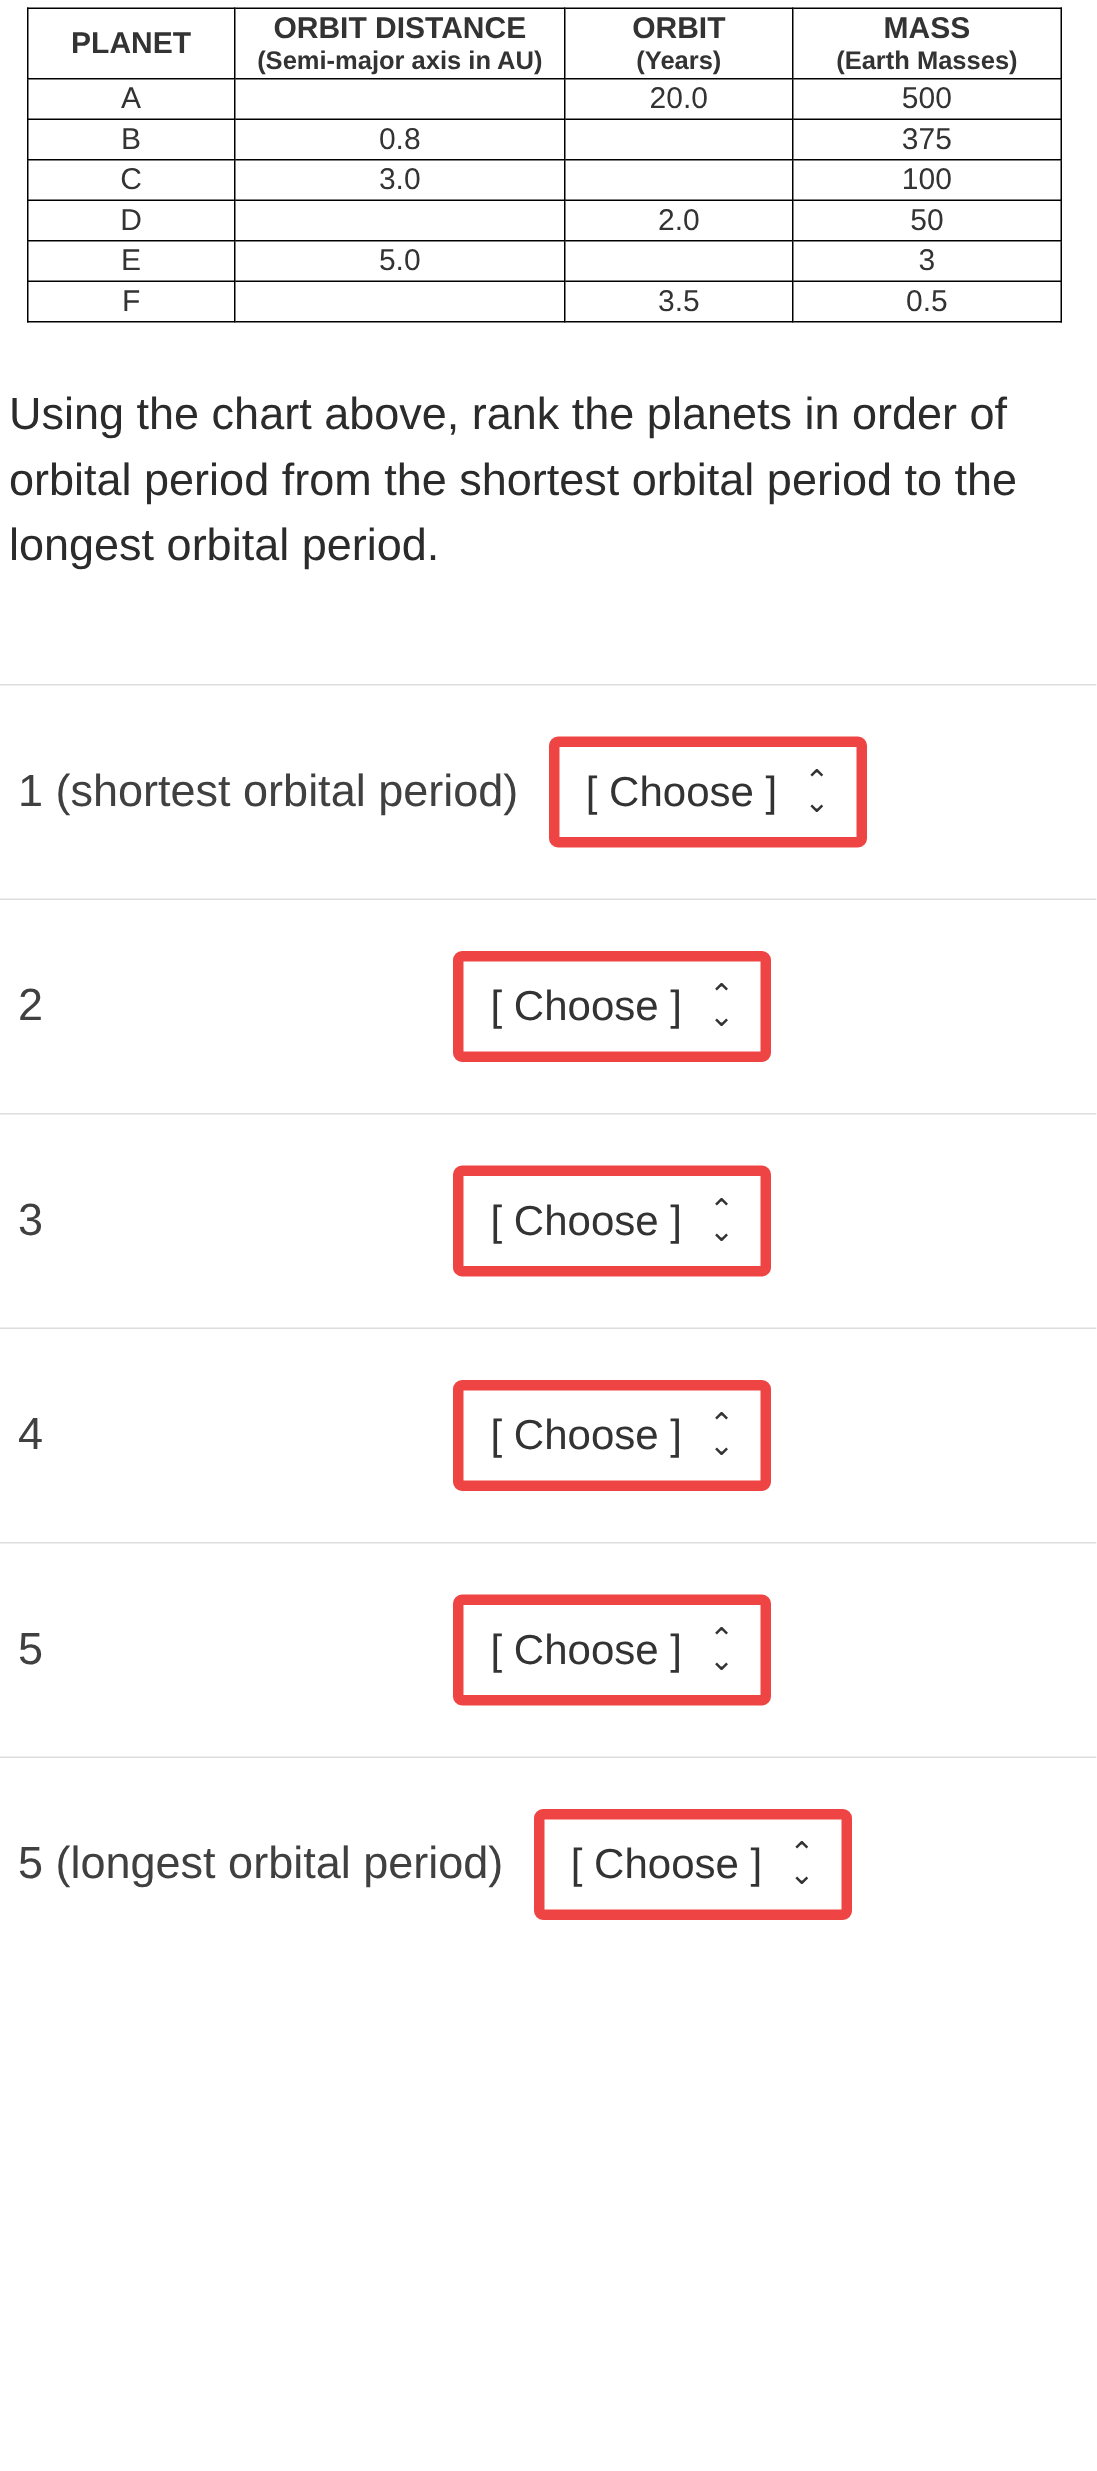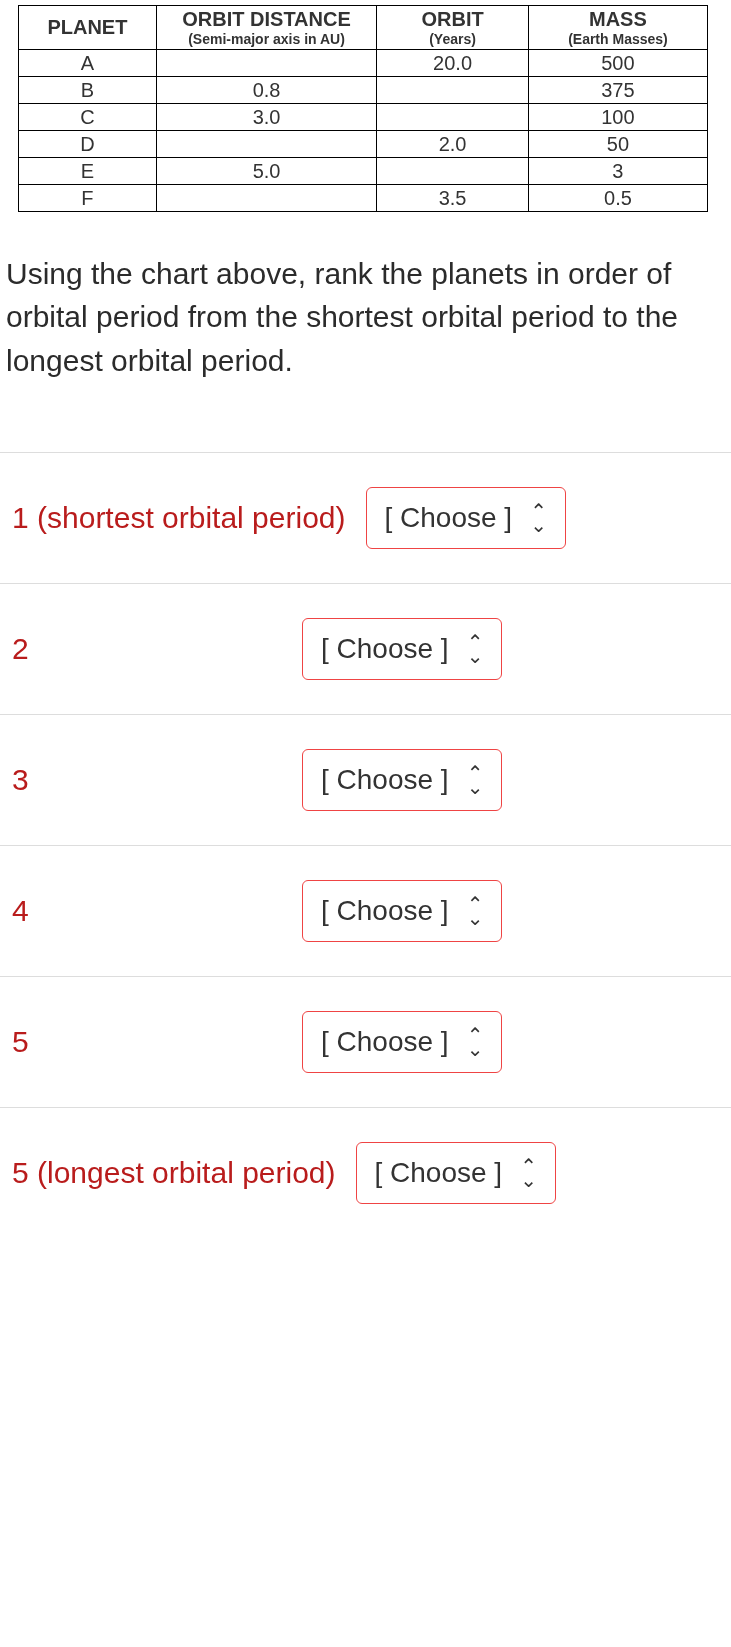--- a/index.html
+++ b/index.html
@@ -16,21 +16,21 @@
     font-family: Liberation Sans, sans-serif;
     font-size: 20px;
   }
   .data-table th, .data-table td {
     border: 1px solid #000;
     text-align: center;
     padding: 1px 4px;
     line-height: 1.2;
   }
   .data-table th { font-weight: bold; }
-  .th-sub { font-weight: bold; font-size: 14px; }
+  .th-sub { font-weight: bold; font-size: 17px; }
   .col-planet { width: 20%; }
   .col-orbit  { width: 32%; }
   .col-period { width: 22%; }
   .col-mass   { width: 26%; }
 
   .question-text {
     font-size: 30px;
     color: #2b2b2b;
     line-height: 1.45;
     padding: 40px 10px 10px 6px;
@@ -41,27 +41,27 @@
   .rank-row {
     display: flex;
     align-items: center;
     border-top: 1px solid #ddd;
     padding: 34px 10px 34px 12px;
     gap: 20px;
   }
   .rank-row:first-child { border-top: 1px solid #ddd; }
   .rank-label {
     font-size: 30px;
-    color: #b91c1c;
+    color: #404040;
     line-height: 1.35;
     min-width: 270px;
     font-weight: 400;
   }
   .choose-box {
-    border: 1px solid #ef4444;
+    border: 7px solid #ef4444;
     border-radius: 6px;
     padding: 14px 18px;
     font-size: 28px;
     color: #333;
     display: inline-flex;
     align-items: center;
     gap: 18px;
     background: #fff;
     cursor: pointer;
   }

